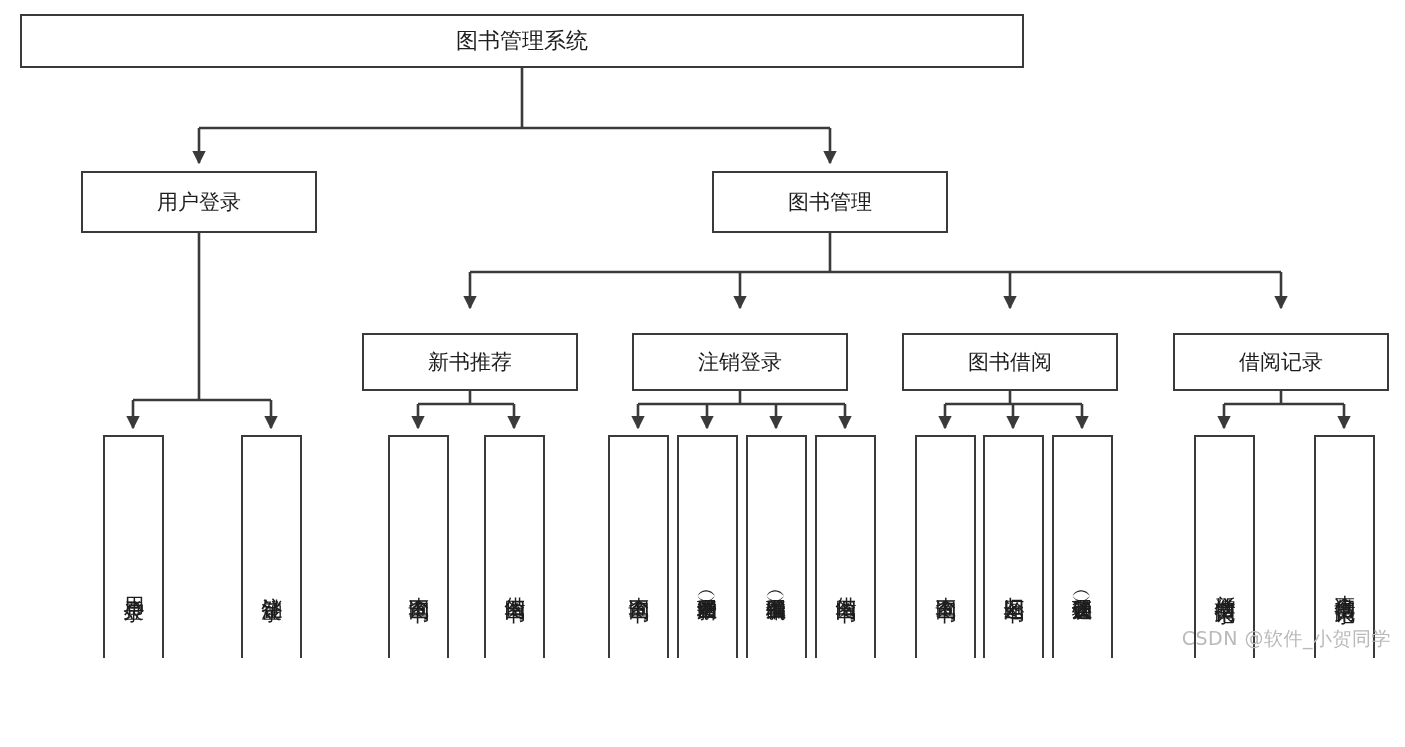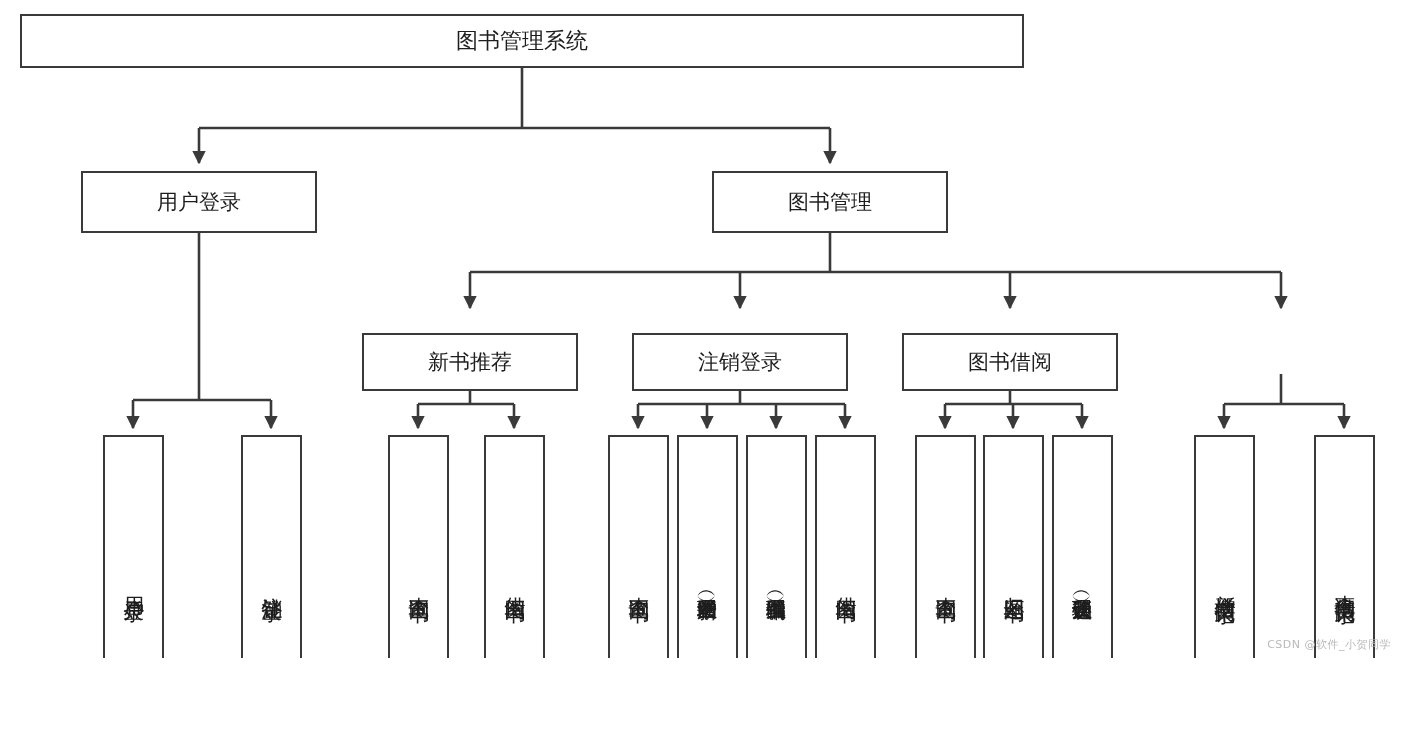--- a/index.html
+++ b/index.html
@@ -81,21 +81,21 @@
     letter-spacing: 2px;
     line-height: 1;
     white-space: nowrap;
   }
   .node.leaf.long .lbl { font-size: 20px; letter-spacing: 0px; }
 
   .watermark {
     position: absolute;
     right: 14px;
     bottom: 6px;
-    font-size: 11px;
+    font-size: 19px;
     color: #b9b9b9;
     letter-spacing: 0.5px;
     white-space: nowrap;
   }
 </style>
 </head>
 <body>
 
 <div id="stage">
 
@@ -162,20 +162,23 @@
 
   <div class="node lvl2" style="left:362px;">
     <span class="lbl">新书推荐</span>
   </div>
   <div class="node lvl2" style="left:632px;">
     <span class="lbl">注销登录</span>
   </div>
   <div class="node lvl2" style="left:902px;">
     <span class="lbl">图书借阅</span>
   </div>
+  <div class="node lvl2" style="left:1173px;">
+    <span class="lbl">借阅记录</span>
+  </div>
 
   <div class="node leaf" style="left:103px;">
     <span class="lbl">用户登录</span>
   </div>
   <div class="node leaf" style="left:241px;">
     <span class="lbl">注销登录</span>
   </div>
 
   <div class="node leaf" style="left:388px;">
     <span class="lbl">查询图书</span>

